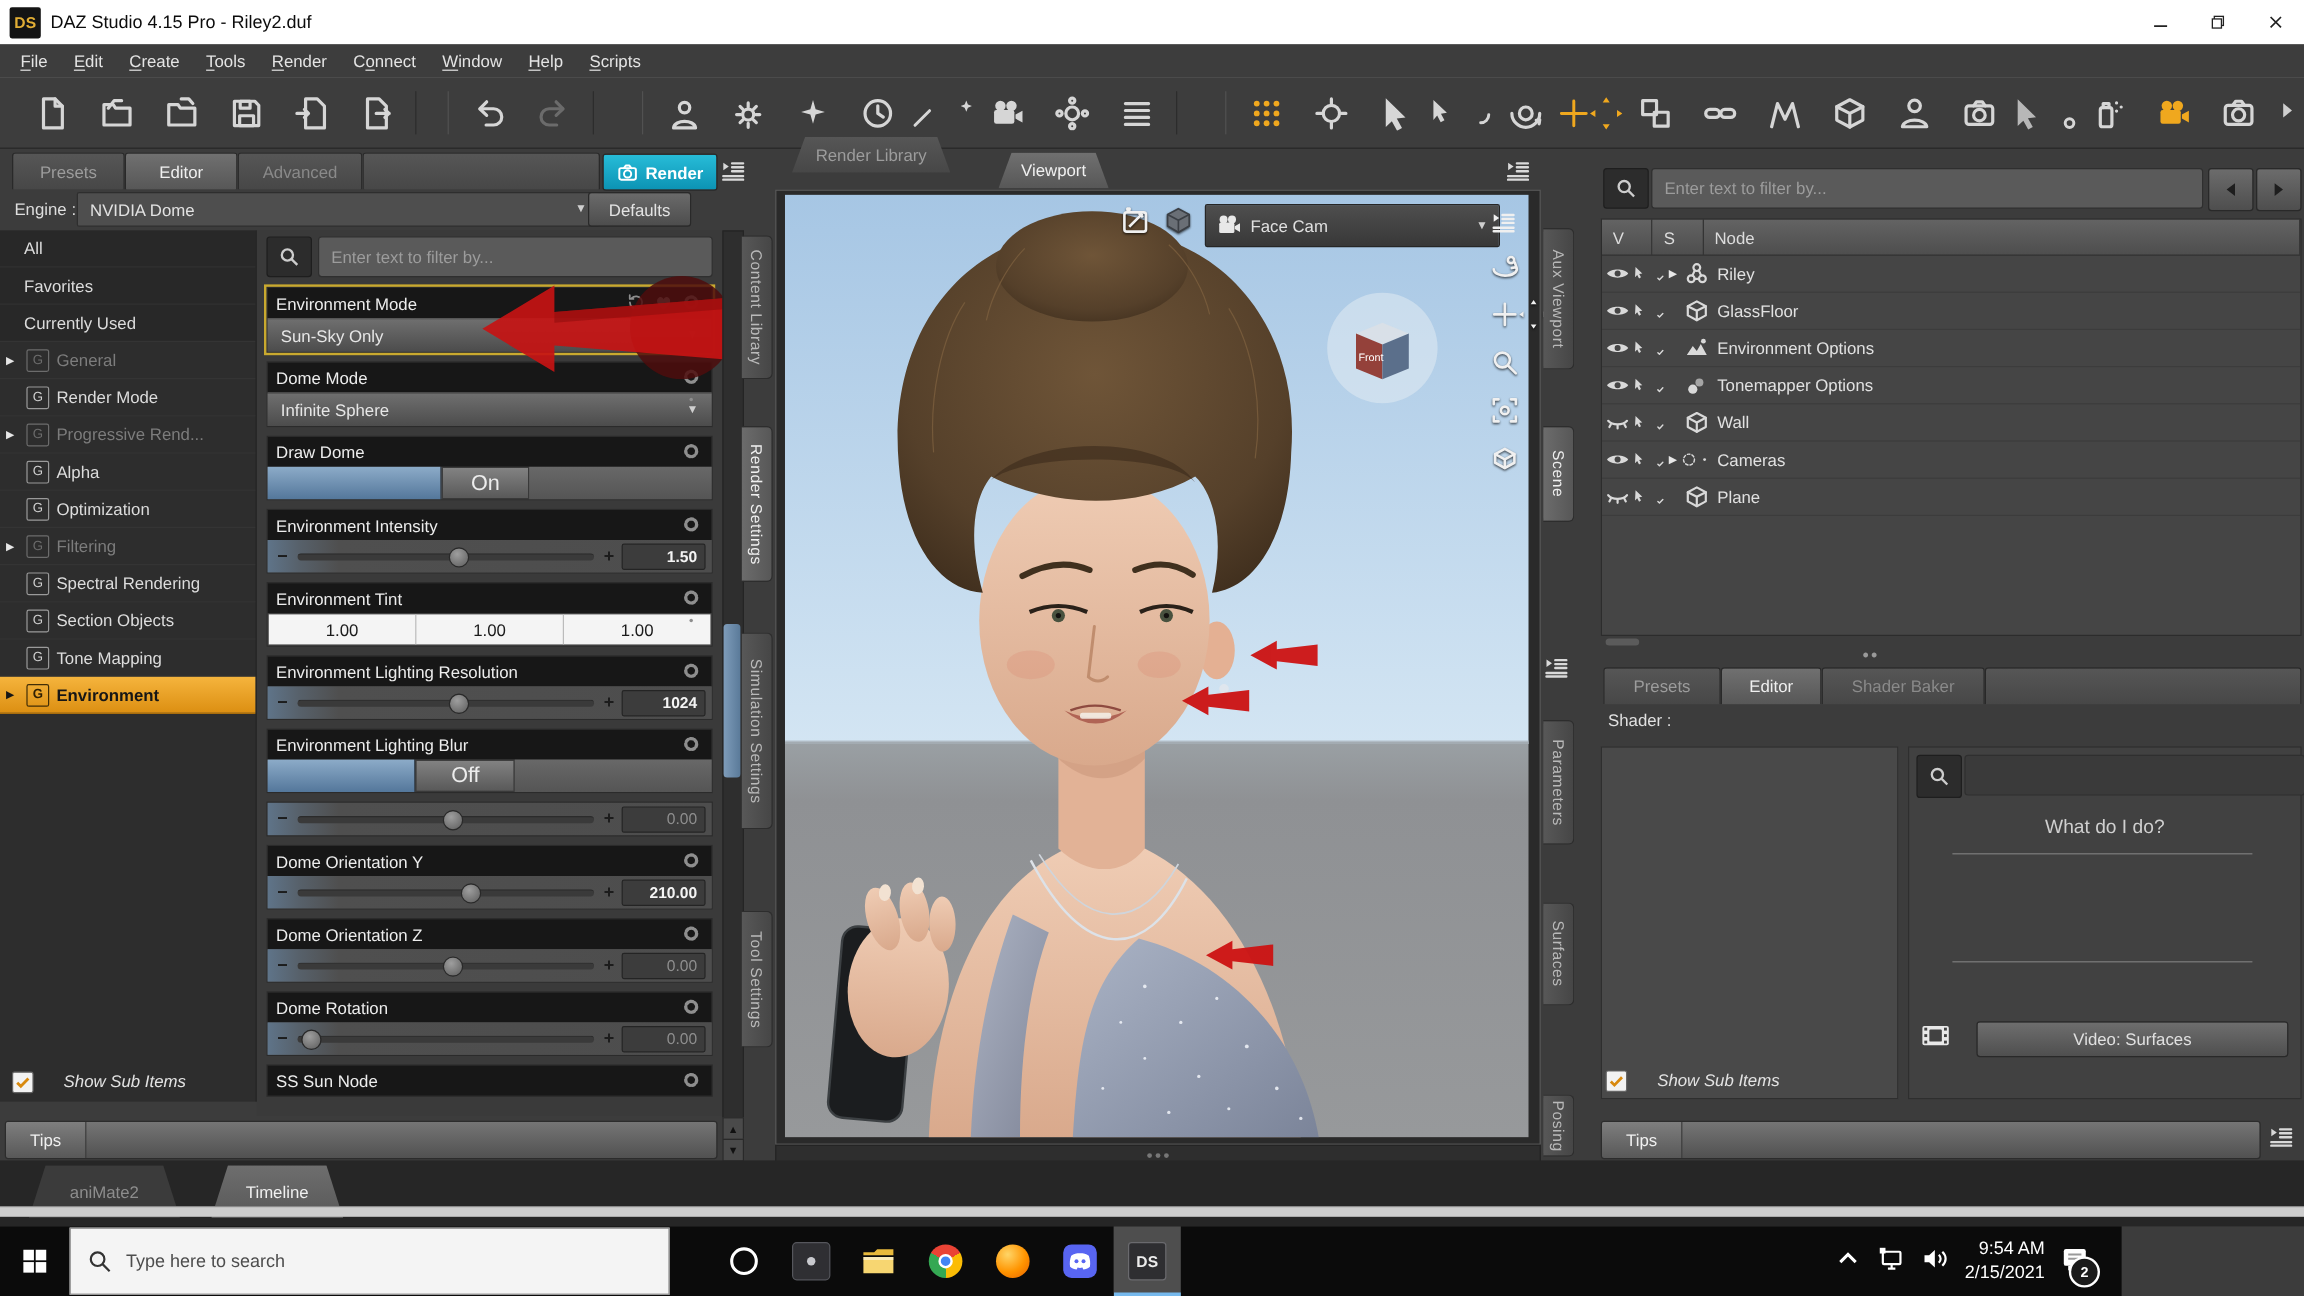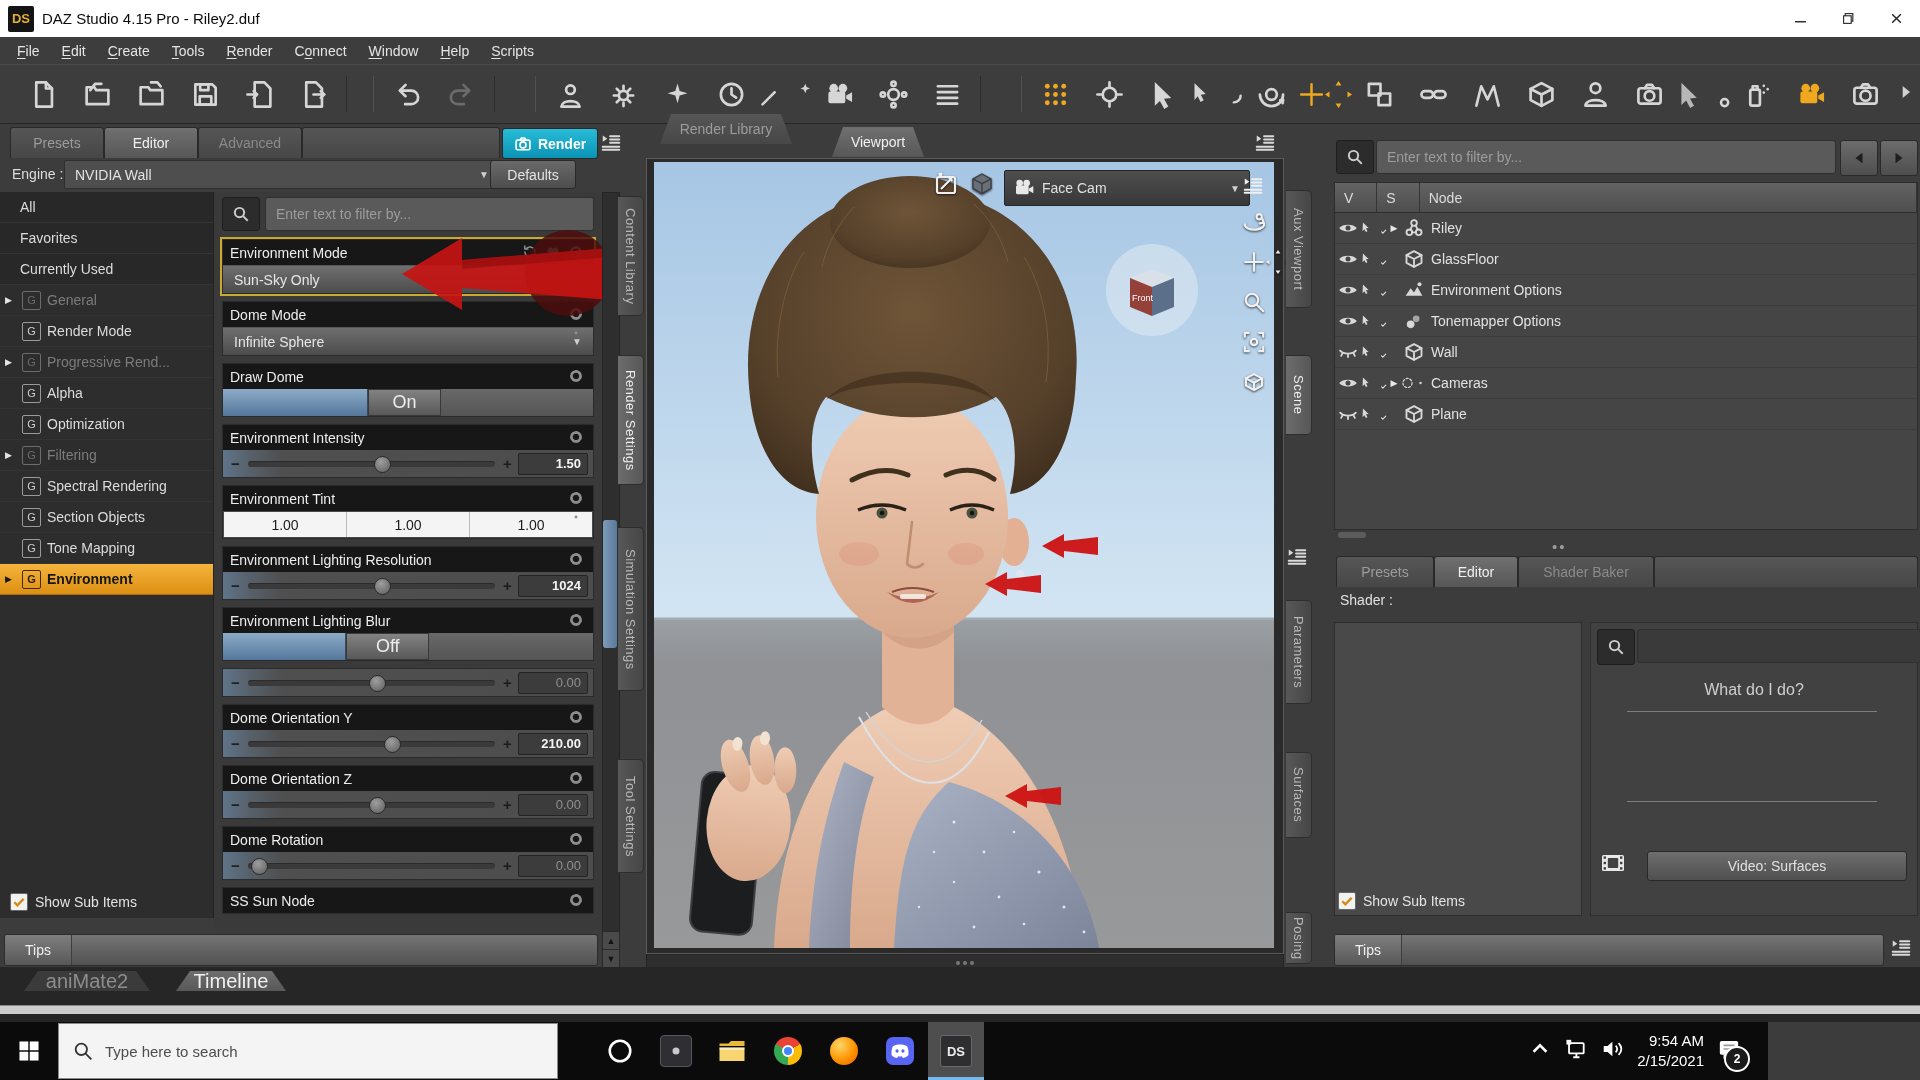--- a/index.html
+++ b/index.html
@@ -53,21 +53,21 @@
           border-bottom:1px solid #343434;padding-left:5px;gap:6px;}
   .sbitem .exp{width:11px;font-size:9px;color:#e6e6e6;}
   .gicon{width:17px;height:17px;border:1px solid #9a9a9a;border-radius:2px;color:#cfcfcf;font-size:11px;
          line-height:17px;text-align:center;flex:0 0 auto;}
   .sbitem.group{padding-left:20px;background:#282828;}
   .sbitem.dimmed{color:#7c7c7c;}
   .sbitem.dimmed .gicon{border-color:#6c6c6c;color:#6c6c6c;}
   .sbitem.selected{background:linear-gradient(#f5b43d,#dc8f12);color:#161616;font-weight:bold;border-bottom:1px solid #a96d0c;}
   .sbitem.selected .gicon{border-color:#402d06;color:#2d1f04;}
   .sbitem.selected .exp{color:#161616;}
-  .checkrow{display:flex;align-items:center;gap:7px;font-size:14px;color:#e3e3e3;}
+  .checkrow{display:flex;align-items:flex-start;gap:25px;font-size:14px;color:#e3e3e3;font-style:italic;}
   .checkbox{width:16px;height:16px;background:#f2f2f2;border:1px solid #666;border-radius:2px;
             display:flex;align-items:center;justify-content:center;}
   .checkbox svg{width:14px;height:14px;color:#d8890e;}
 
   
   #params{left:214px;top:192px;width:388px;height:738px;background:#3a3a3a;overflow:hidden;}
   .pfilter{margin:5px 8px 8px 8px;display:flex;gap:5px;}
   .mag-btn{width:36px;height:32px;background:#2c2c2c;border:1px solid #1e1e1e;border-radius:3px;
            display:flex;align-items:center;justify-content:center;color:#cdcdcd;flex:0 0 auto;}
   .mag-btn svg{width:18px;height:18px;}
@@ -149,22 +149,22 @@
   
   .surf-left{left:1334px;top:622px;width:246px;height:292px;background:#494949;border:1px solid #2e2e2e;}
   .surf-right{left:1590px;top:622px;width:326px;height:292px;background:#414141;border:1px solid #2e2e2e;}
   .help-text{font-size:16px;color:#cfcfcf;text-align:center;}
   .hline{height:1px;background:#7d7d7d;}
   .video-btn{background:linear-gradient(#6e6e6e,#4f4f4f);border:1px solid #292929;border-radius:3px;
              color:#e0e0e0;font-size:14px;display:flex;align-items:center;justify-content:center;}
 
   
   .bstrip{left:0;top:967px;width:1920px;height:55px;background:#262626;}
-  .btab{height:20px;clip-path:polygon(14px 0,calc(100% - 14px) 0,100% 100%,0 100%);
-        background:#3b3b3b;color:#8d8d8d;font-size:20px;display:flex;align-items:center;justify-content:center;}
+  .btab{height:44px;clip-path:polygon(14px 0,calc(100% - 14px) 0,100% 100%,0 100%);
+        background:#3b3b3b;color:#8d8d8d;font-size:14px;display:flex;align-items:center;justify-content:center;}
   .btab.active{background:linear-gradient(#6e6e6e,#585858);color:#f0f0f0;}
   .lightline{left:0;top:1005px;width:1920px;height:8px;background:#cdcdcd;border-top:1px solid #8a8a8a;}
 
   
   .taskbar{left:0;top:1022px;width:1768px;height:58px;background:#0b0b0b;display:flex;align-items:center;color:#fff;}
   .tb-start{width:58px;height:58px;display:flex;align-items:center;justify-content:center;color:#fff;}
   .tb-start svg{width:22px;height:22px;}
   .tb-search{width:500px;height:56px;background:#f4f4f4;border:1px solid #8a8a8a;display:flex;align-items:center;
              gap:12px;padding:0 14px;box-sizing:border-box;}
   .tb-search svg{width:20px;height:20px;color:#333;}
@@ -453,21 +453,21 @@
       </svg>
       <span>Render</span>
     </div>
   <div class="abs panel-menu" style="left:600px;top:131px" id="lp-panelmenu"><svg width="22" height="22" viewBox="0 0 12 12" fill="none" stroke="currentColor" stroke-width="1.1" stroke-linecap="round" stroke-linejoin="round">
         <path d="M1.5 2.5 4 4.2 1.5 5.9z" fill="currentColor" stroke="none"></path>
         <path d="M5.5 2.8h5M5.5 4.6h5M5.5 6.4h5M1.5 8.6h9M1.5 10.2h9"></path>
       </svg></div>
 
   <div class="abs engine-label" style="left:12px;top:166px">Engine :</div>
   <div class="abs engine-dd" style="left:64px;top:160px;width:414px;height:27px">
-    <span>NVIDIA Wall</span>
+    <span>NVIDIA Dome</span>
     <span class="dd-arrow">▼</span>
   </div>
   <div class="abs btn" style="left:490px;top:160px;width:84px;height:27px">Defaults</div>
 
   <div class="abs" id="sidebar">
       <div class="sbitem group">
         <span>All</span>
       </div>
       <div class="sbitem group">
         <span>Favorites</span>

